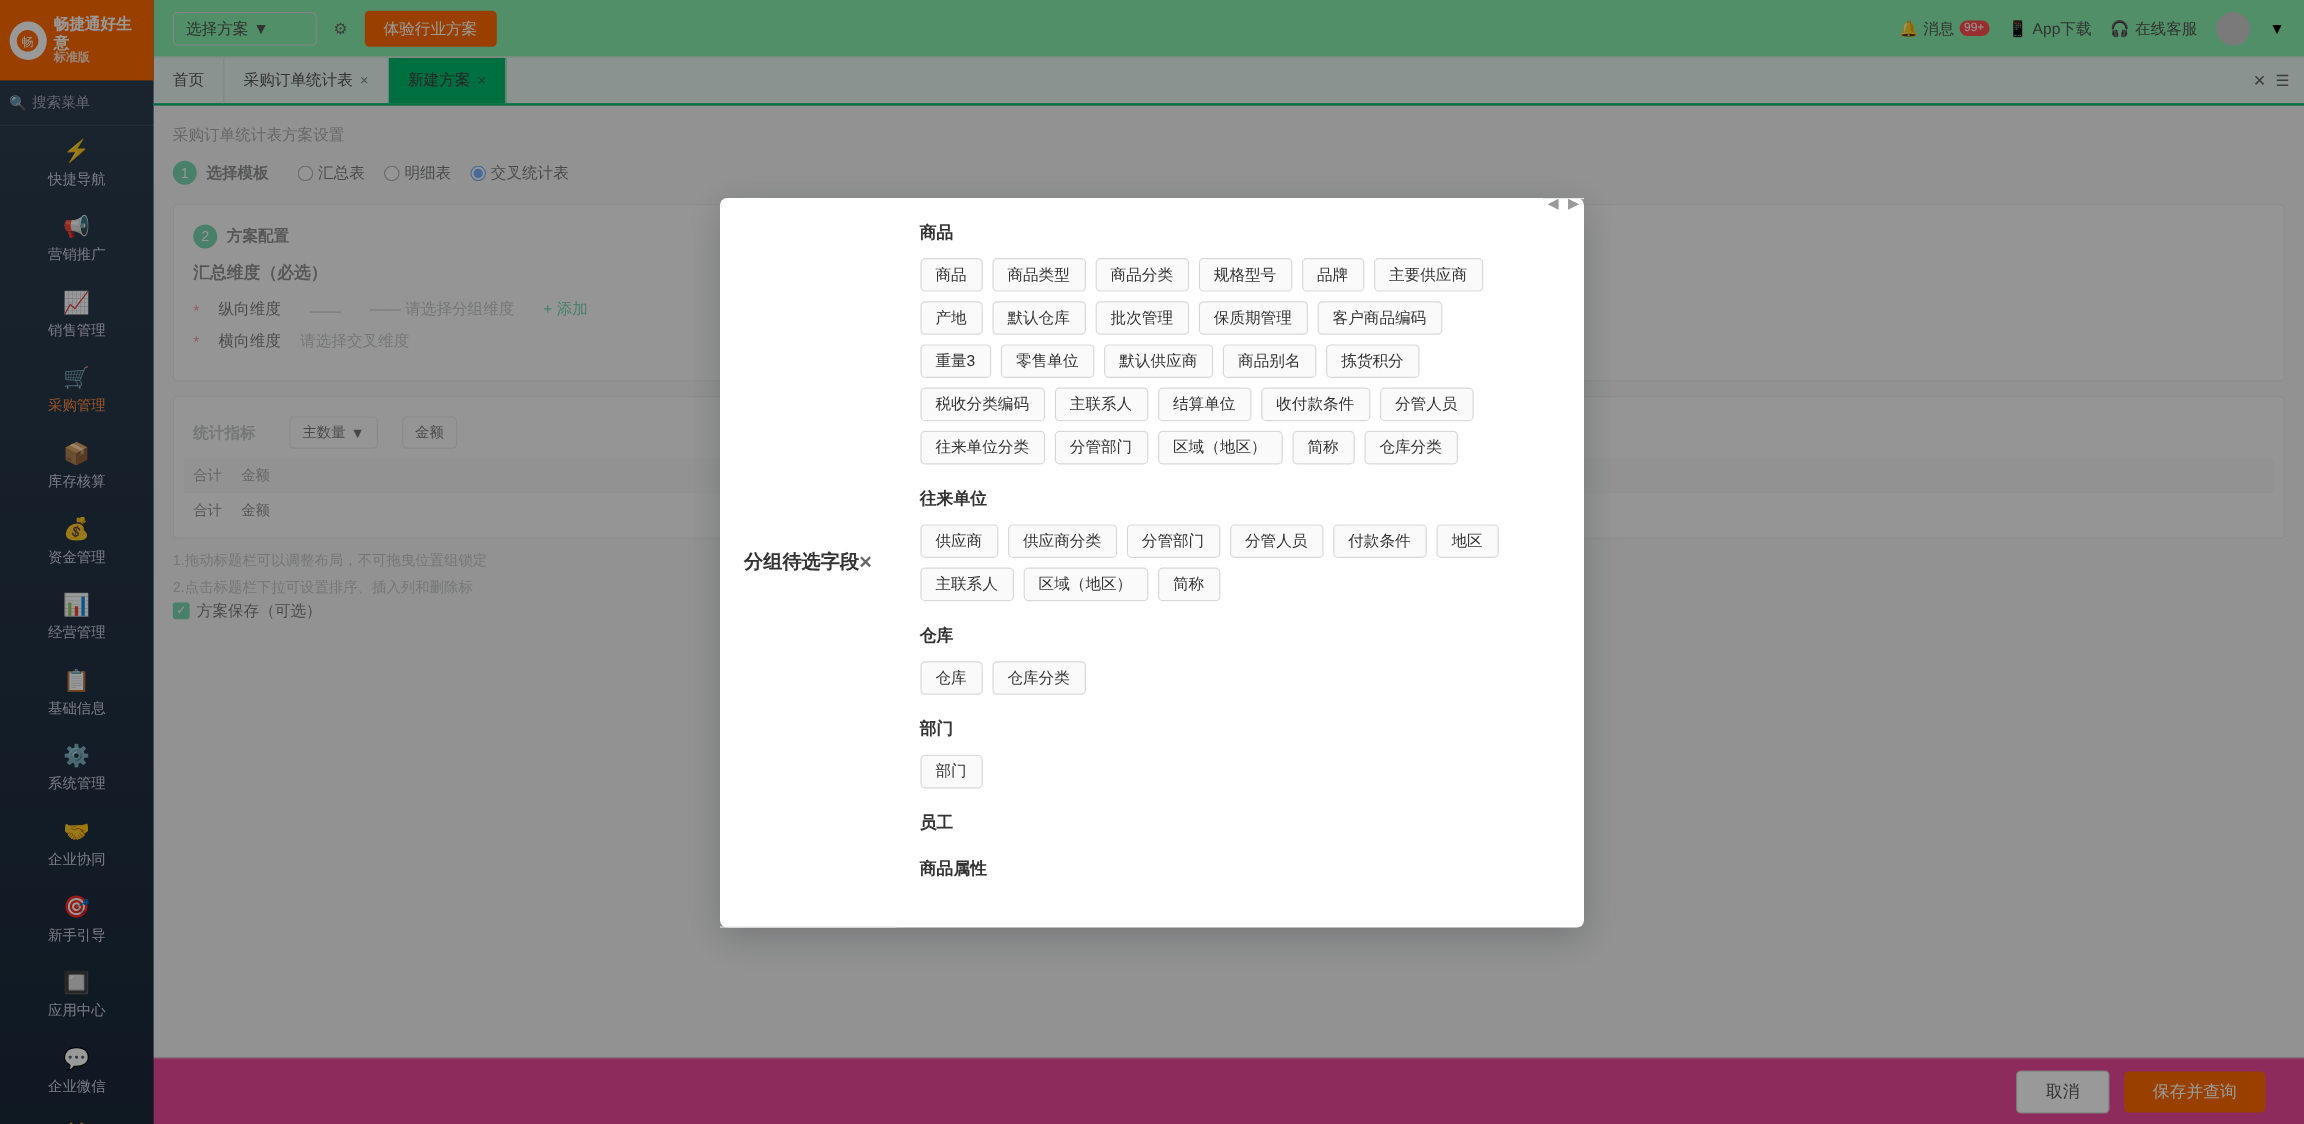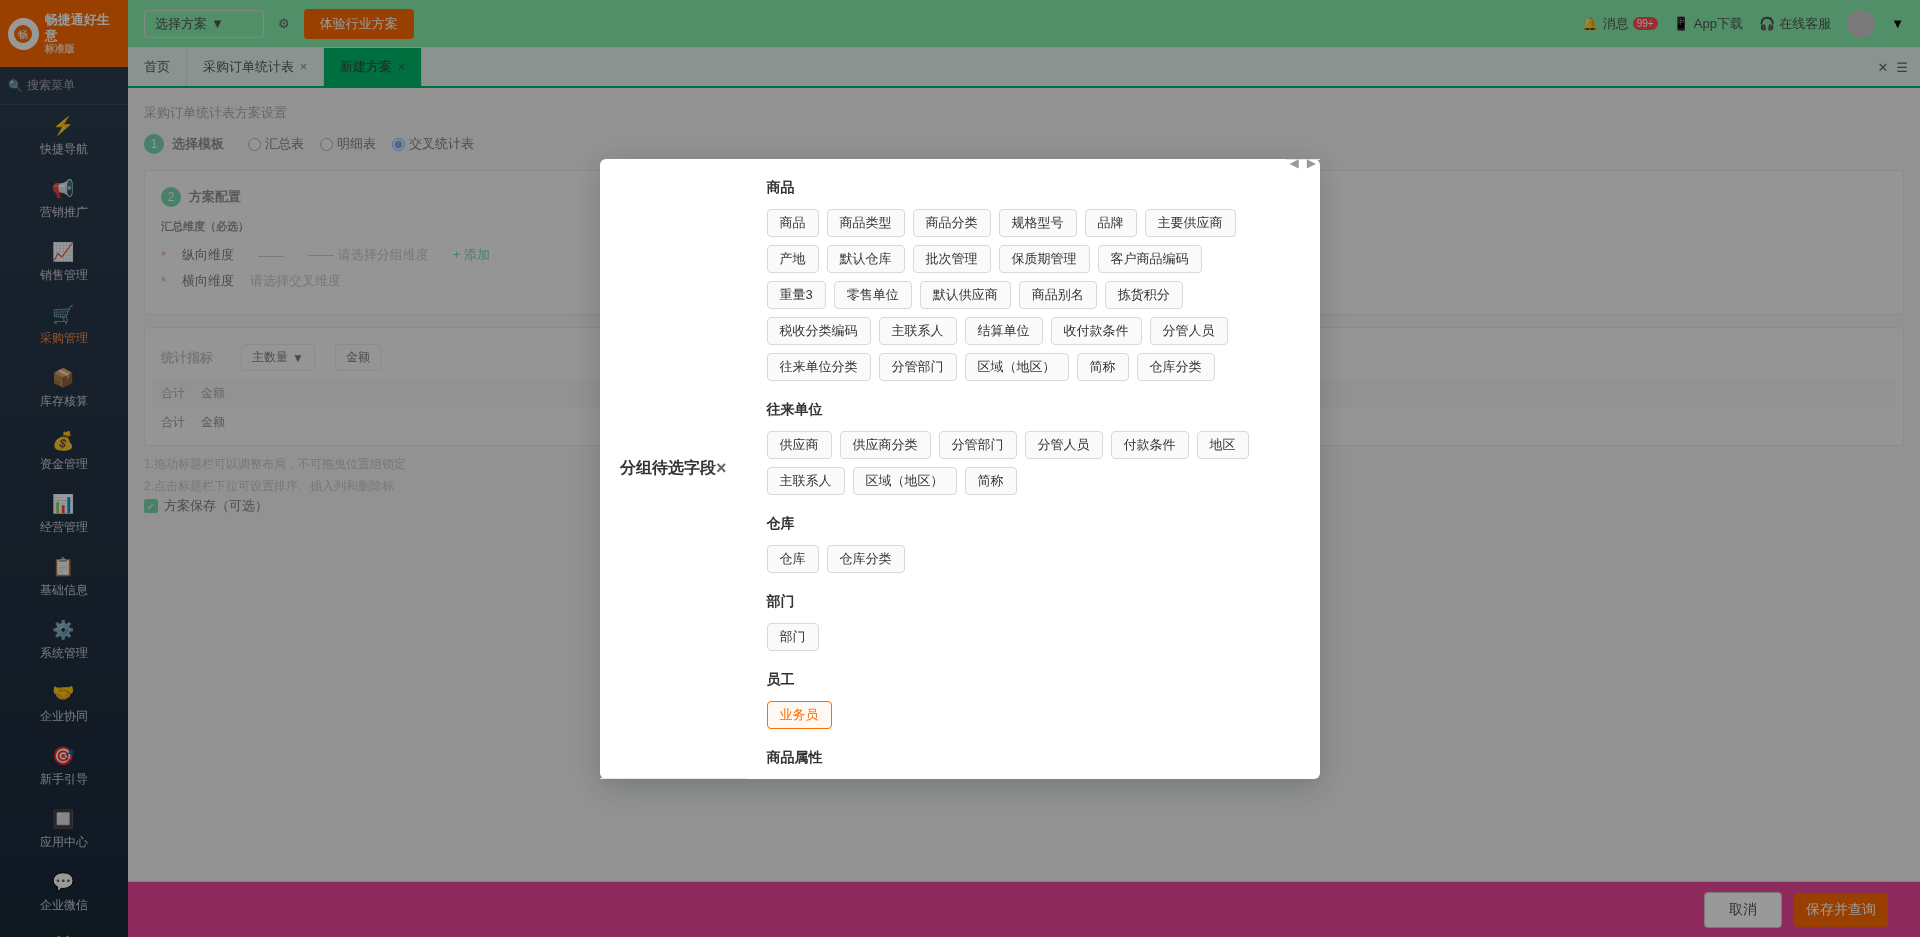--- a/index.html
+++ b/index.html
@@ -69,21 +69,21 @@
     
     .steps { display: flex; align-items: center; margin-bottom: 16px; gap: 24px; }
     .step { display: flex; align-items: center; gap: 8px; }
     .step-num { width: 20px; height: 20px; border-radius: 50%; background: #00b96b; color: #fff; font-size: 12px; display: flex; align-items: center; justify-content: center; }
     .step-label { font-size: 13px; font-weight: bold; color: #333; }
     .step-radio-group { display: flex; gap: 16px; align-items: center; font-size: 13px; }
     .radio-item { display: flex; align-items: center; gap: 4px; cursor: pointer; }
 
     
     .config-area { background: #fff; border: 1px solid #e0e0e0; border-radius: 4px; padding: 16px; margin-bottom: 12px; }
-    .config-title { font-size: 11px; font-weight: bold; color: #333; margin-bottom: 12px; }
+    .config-title { font-size: 14px; font-weight: bold; color: #333; margin-bottom: 12px; }
     .dimension-row { display: flex; align-items: center; gap: 16px; margin-bottom: 8px; }
     .dimension-placeholder { font-size: 13px; color: #999; }
 
     
     .overlay {
       position: fixed; top: 0; left: 0; right: 0; bottom: 0;
       background: rgba(0,0,0,0.4); z-index: 100; display: flex; align-items: center; justify-content: center;
     }
     .modal {
       background: #fff; border-radius: 6px; width: 720px; max-height: 620px;
@@ -105,21 +105,21 @@
       font-size: 13px; color: #333; cursor: pointer; background: #fafafa;
     }
     .field-chip.selected { border-color: #ff6b00; color: #ff6b00; background: #fff8f3; }
 
     
     .bottom-bar {
       position: fixed; left: 0; bottom: 0; right: 0; height: 56px;
       background: #ec4899; border-top: 1px solid #ddd; display: flex; align-items: center; justify-content: flex-end; padding: 0 32px; gap: 12px; z-index: 8;
     }
     .btn-cancel { background: #fff; border: 1px solid #ccc; color: #555; padding: 8px 24px; border-radius: 4px; cursor: pointer; font-size: 14px; }
-    .btn-confirm { background: #ff6b00; border: none; color: #fff; padding: 8px 12px; border-radius: 4px; cursor: pointer; font-size: 14px; }
+    .btn-confirm { background: #ff6b00; border: none; color: #fff; padding: 8px 24px; border-radius: 4px; cursor: pointer; font-size: 14px; }
 
     
     .modal-body::-webkit-scrollbar { width: 6px; }
     .modal-body::-webkit-scrollbar-track { background: #f5f5f5; }
     .modal-body::-webkit-scrollbar-thumb { background: #ccc; border-radius: 3px; }
 
     
     .modal-hscroll {
       height: 8px; border-top: 1px solid #e8e8e8; display: flex; align-items: center;
       padding: 0 4px;
@@ -398,23 +398,20 @@
 
       <div class="field-section">
         <div class="field-section-title">部门</div>
         <div class="field-list">
           <div class="field-chip">部门</div>
         </div>
       </div>
 
       <div class="field-section">
         <div class="field-section-title">员工</div>
-        <div class="field-list">
-          <div class="field-chip selected">业务员</div>
-        </div>
       </div>
 
       <div class="field-section">
         <div class="field-section-title">商品属性</div>
 
       </div>
 
     </div>
 
     <div class="modal-hscroll">

